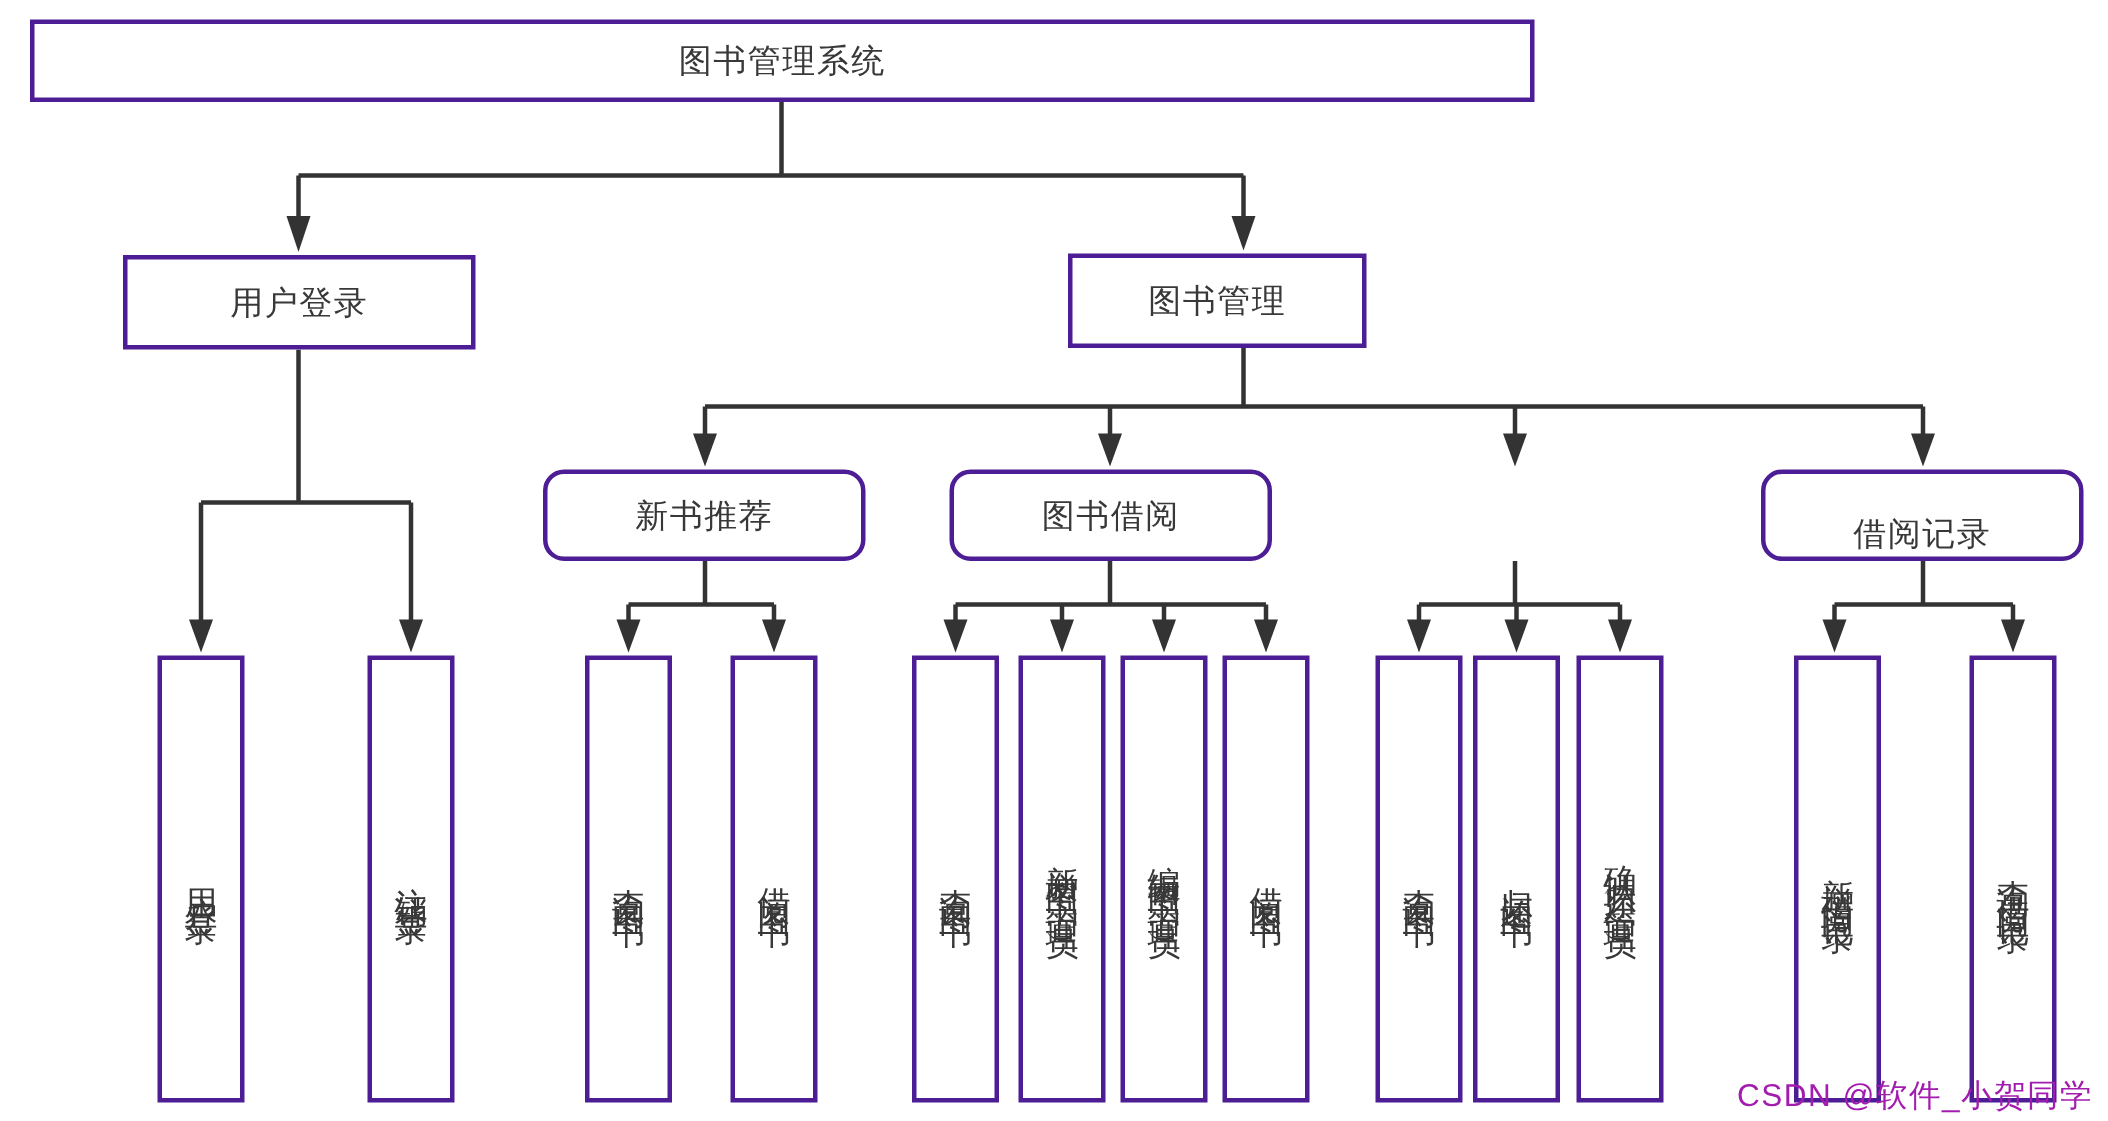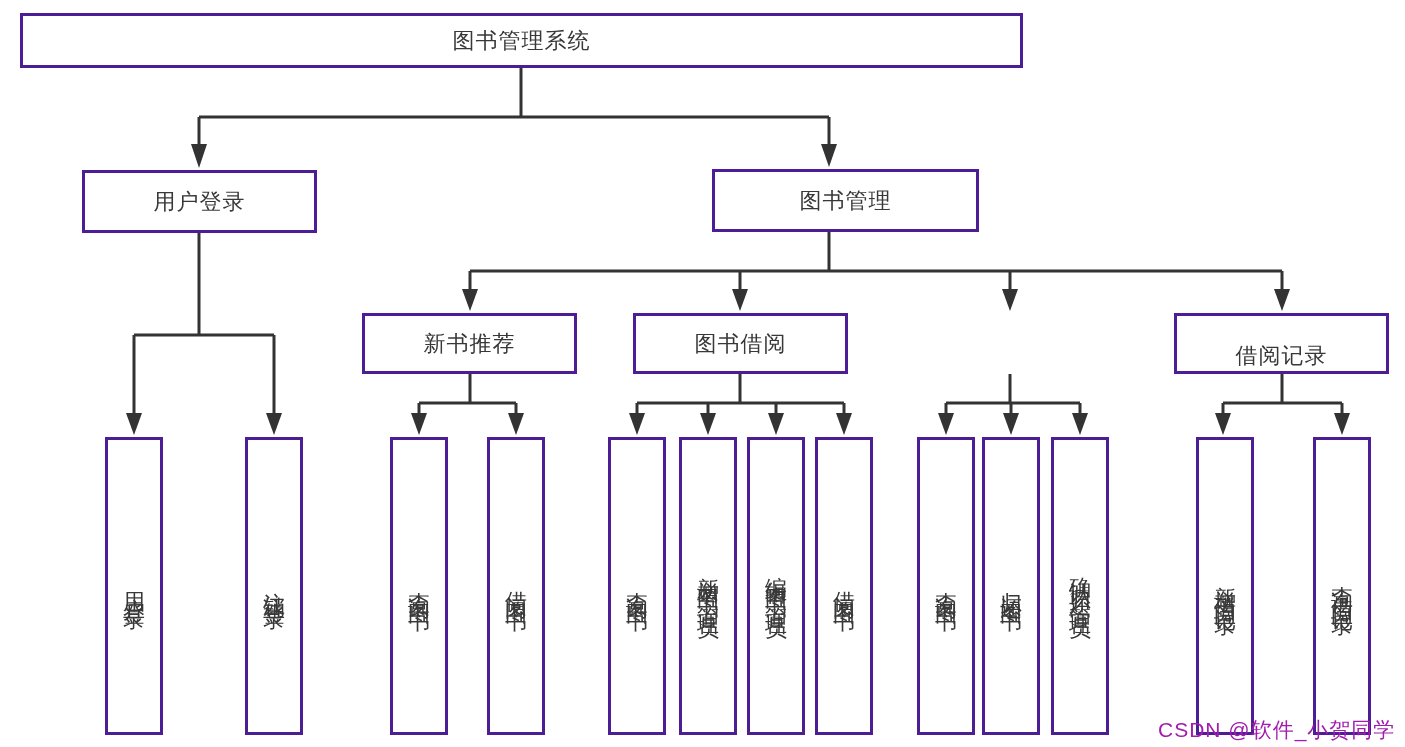--- a/index.html
+++ b/index.html
@@ -35,22 +35,22 @@
     writing-mode: vertical-rl;
     text-orientation: mixed;
     font-size: 22px;
     letter-spacing: 6px;
     line-height: 1;
     white-space: nowrap;
   }
   
   .b-root   { left: 20px;   top: 13px;  width: 1003px; height: 55px; }
   .b-l2a    { left: 82px;   top: 170px; width: 235px;  height: 63px; }
-  .b-l2b    { left: 712px;  top: 169px; width: 267px;  height: 63px; }
-  .b-l3     { top: 313px; width: 215px; height: 61px; }
+  .b-l2b    { left: 712px;  top: 169px; width: 199px;  height: 63px; }
+  .b-l3     { top: 313px; width: 215px; height: 61px; border-radius: 14px; }
   .b-l3a    { left: 362px;  }
   .b-l3b    { left: 633px;  }
   .b-l3c    { left: 903px;  }
   .b-l3d    { left: 1174px; align-items: flex-end; }
   .leaf     { top: 437px; width: 58px; height: 298px; }
   .lf-1  { left: 105px;  }
   .lf-2  { left: 245px;  }
   .lf-3  { left: 390px;  }
   .lf-4  { left: 487px;  }
   .lf-5  { left: 608px;  }

